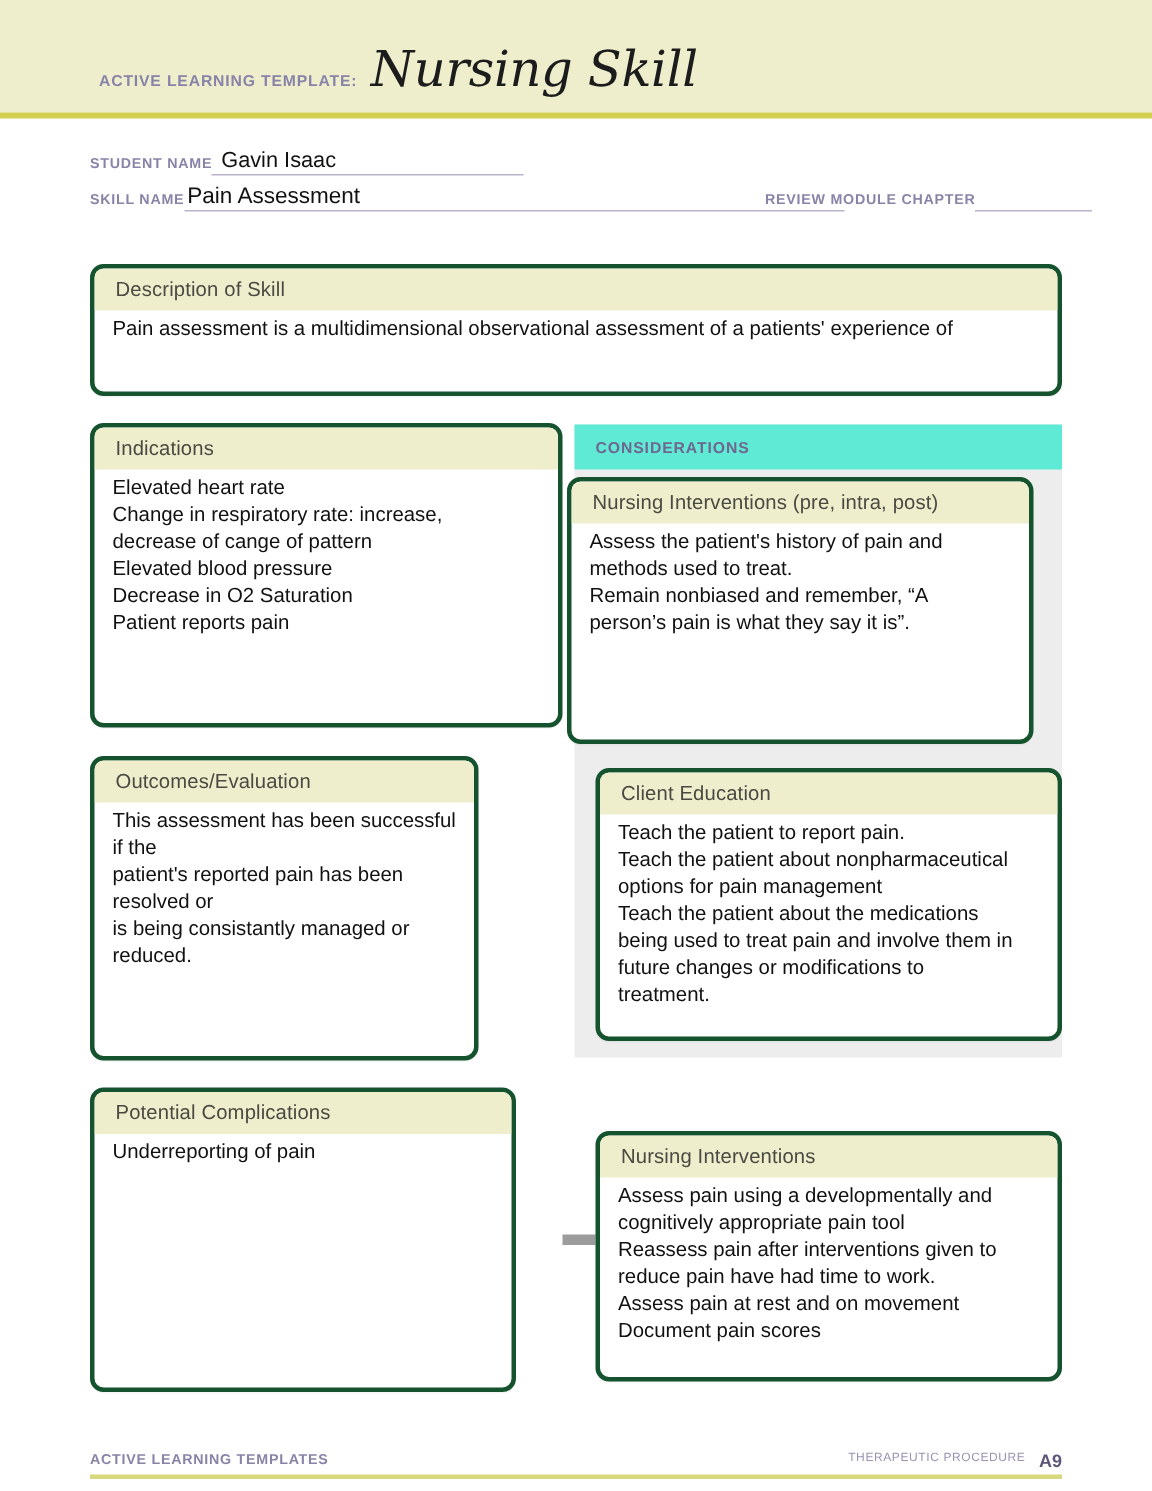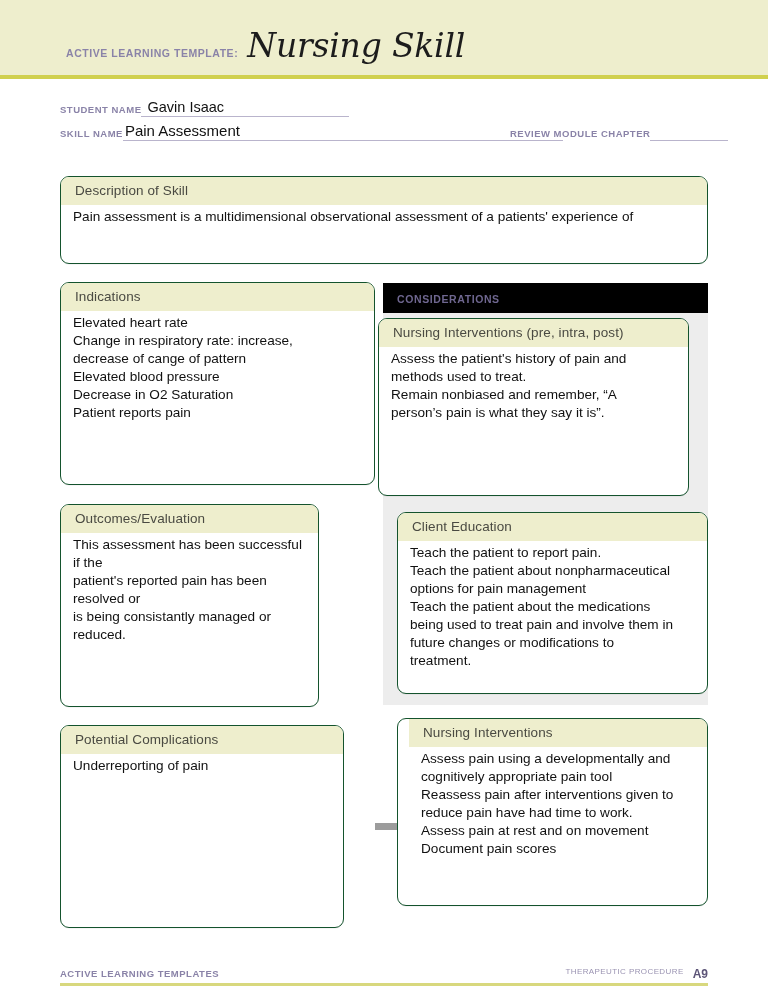--- a/index.html
+++ b/index.html
@@ -91,21 +91,21 @@
   #row-skill .field-line { width: 440px; }
   #row-skill .field-value { font-size: 15px; left: 2px; }
 
   #row-review { left: 510px; top: 124px; }
   #row-review .field-line { width: 78px; }
 
   
   .card {
     position: absolute;
     background: #ffffff;
-    border: 1px solid #14532d;
+    border: 3px solid #14532d;
     border-radius: 9px;
     overflow: hidden;
     box-shadow: 0 1px 0 rgba(0,0,0,0.04);
   }
   .card-head {
     background: #eeeecd;
     font-size: 13.5px;
     color: #4a4a42;
     padding: 6px 0 6px 14px;
     line-height: 1.15;
@@ -136,34 +136,34 @@
   #considerations-panel {
     position: absolute;
     left: 383px; top: 283px;
     width: 325px; height: 422px;
     background: #ededed;
   }
   #considerations-label {
     position: absolute;
     left: 383px; top: 283px;
     width: 325px; height: 30px;
-    background: #000000;
+    background: #5eead4;
     font-size: 10.5px;
     font-weight: 700;
     letter-spacing: 0.6px;
     color: #6f6790;
     text-transform: uppercase;
     padding: 10px 0 0 14px;
   }
 
   #card-nursing-pre { left: 378px; top: 318px; width: 311px; height: 178px; }
   #card-client-edu  { left: 397px; top: 512px; width: 311px; height: 182px; }
 
   
-  #card-nursing-bottom { left: 397px; top: 718px; width: 311px; height: 188px; padding-left: 11px; }
+  #card-nursing-bottom { left: 397px; top: 754px; width: 311px; height: 167px; }
 
   
   #connector {
     position: absolute;
     left: 375px; top: 823px;
     width: 22px; height: 7px;
     background: #9c9c9c;
   }
 
   

